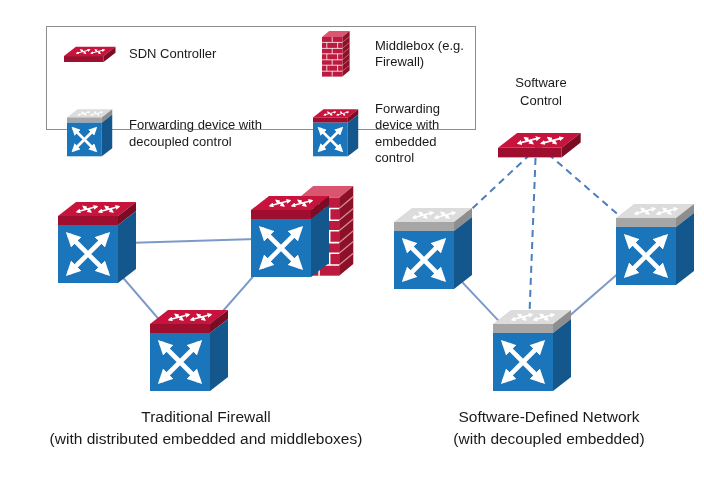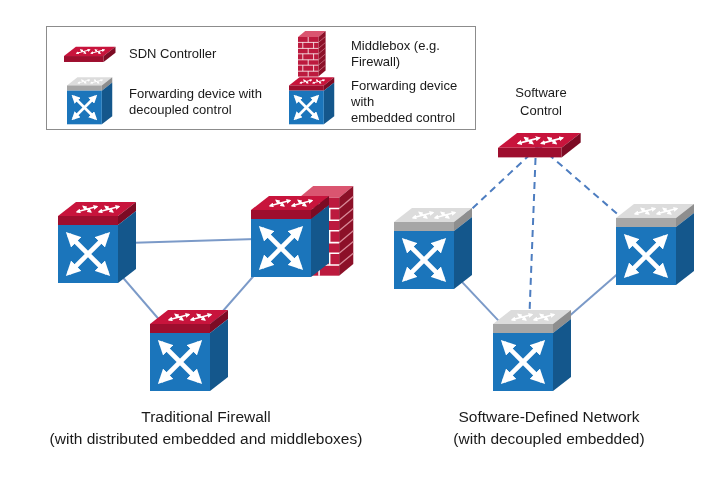--- a/index.html
+++ b/index.html
@@ -5,21 +5,21 @@
   * { margin:0; padding:0; box-sizing:border-box; }
   body { background:#ffffff; font-family:"Liberation Sans", sans-serif; color:#1a1a1a; }
   .canvas { position:relative; width:704px; height:479px; background:#ffffff; overflow:hidden; }
 
   
   .slab-red  { --st:var(--controller-top,#c8143c); --sf:var(--controller-front,#9e0e2e); --ss:var(--controller-side,#7c0b24); }
   .slab-gray { --st:var(--gray-top,#dcdcdc);       --sf:var(--gray-front,#a6a6a6);       --ss:var(--gray-side,#8e8e8e); }
 
   .legend { position:absolute; left:46px; top:26px; width:430px; height:104px;
             border:1px solid #8c8c8c; background:#ffffff;
-            display:grid; grid-template-columns:222px 1fr; grid-template-rows:1fr 1fr; padding:4px 0; }
+            display:grid; grid-template-columns:222px 1fr; grid-template-rows:1fr 1fr; padding:4px 0;gap:24px; }
   .legend-cell { display:flex; align-items:center; gap:10px; padding-left:14px; }
   .legend-icon { flex:0 0 58px; width:58px; display:flex; justify-content:center; align-items:center; }
   .legend-label { font-size:13px; line-height:1.25; white-space:pre-line; }
 
   .diagram-svg { position:absolute; left:0; top:0; }
 
   .float-label { position:absolute; text-align:center; font-size:13px; line-height:1.35; white-space:pre-line; }
   .caption { position:absolute; text-align:center; font-size:15.5px; line-height:1.45; }
 
   .link-solid  { stroke:var(--link-solid,#7b9ac8);  stroke-width:2; fill:none; }
@@ -157,21 +157,21 @@
       <div class="legend-icon">
         <svg width="46" height="50" viewBox="0 0 46 50">
             <use href="#fwd-switch" class="slab-red" transform="translate(0,-2) scale(0.58)"></use>
           </svg>
       </div>
       <div class="legend-label">Forwarding device with
 embedded control</div>
     </div>
   </div>
 
-  <div class="float-label" style="left:491px; top:84px; width:100px;">Software
+  <div class="float-label" style="left:491px; top:74px; width:100px;">Software
 Control</div>
 
   <div class="caption" style="left:16px; top:406px; width:380px;">
     <div>Traditional Firewall</div>
     <div>(with distributed embedded and middleboxes)</div>
   </div>
   <div class="caption" style="left:414px; top:406px; width:270px;">
     <div>Software-Defined Network</div>
     <div>(with decoupled embedded)</div>
   </div>

